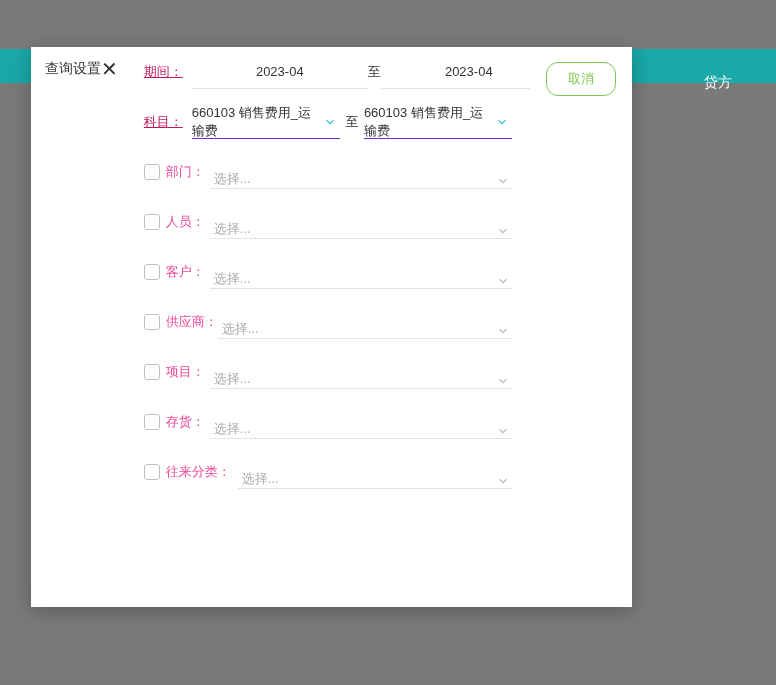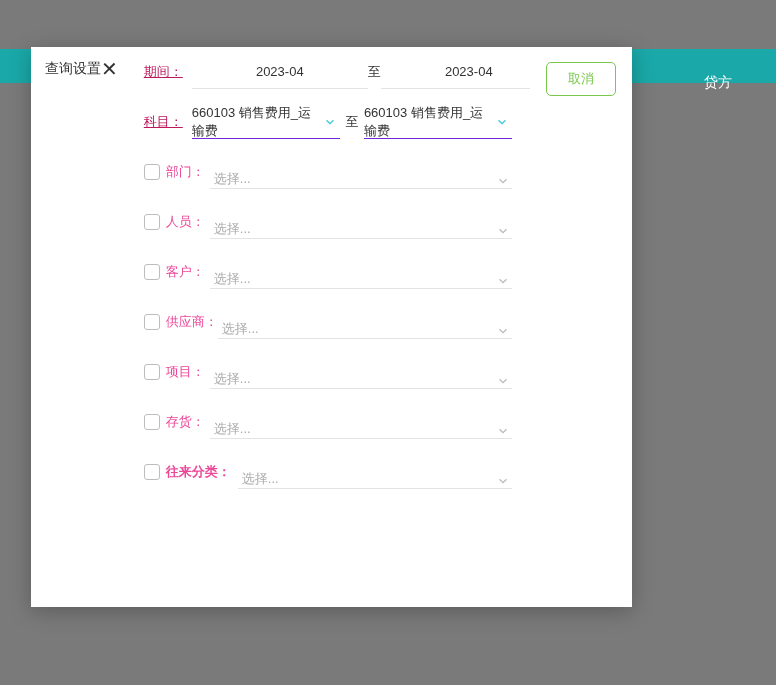--- a/index.html
+++ b/index.html
@@ -56,34 +56,34 @@
     color: #333; cursor: pointer; padding-right: 2px;
   }
   .subject-select .chev { color: #34c6d8; width: 18px; display:flex; justify-content:center; }
 
   .aux-row { min-height: 50px; }
   .aux-row .chk {
     width: 16px; height: 16px; border: 1px solid #bdbdbd; border-radius: 3px;
     margin-right: 6px; cursor: pointer; flex: none;
   }
   .aux-row .aux-label { min-width: 44px; color: #ec4899; }
-  .aux-row .aux-label.wide { min-width: 72px; font-weight: bold; }
+  .aux-row .aux-label.wide { min-width: 72px; }
   .aux-select {
     flex: 1; height: 34px; border-bottom: 1px solid #e3e3e3;
     display: flex; align-items: flex-end; justify-content: space-between;
     color: #aaa; cursor: pointer; padding-left: 4px;
   }
   .aux-select .chev { color: #b8b8b8; width: 18px; display:flex; justify-content:center; }
 
   .modal-footer {
     height: 64px; display: flex; align-items: center; justify-content: flex-end;
     gap: 18px; padding: 0 16px;
   }
   .btn {
-    min-width: 70px; height: 34px; border-radius: 5px; font-size: 13px;
+    min-width: 70px; height: 34px; border-radius: 12px; font-size: 13px;
     display: flex; align-items: center; justify-content: center; cursor: pointer;
   }
   .btn-cancel { border: 1px solid #7ac74f; color: #7ac74f; background: #fff; }
   .btn-primary { border: 1px solid #7ac74f; background: #7ac74f; color: #fff; }
 
   svg { display: block; }
 </style>
 </head>
 <body>
 

